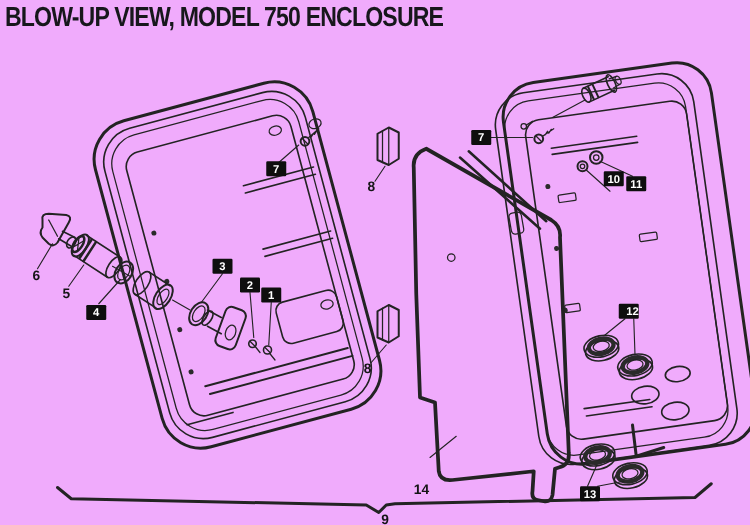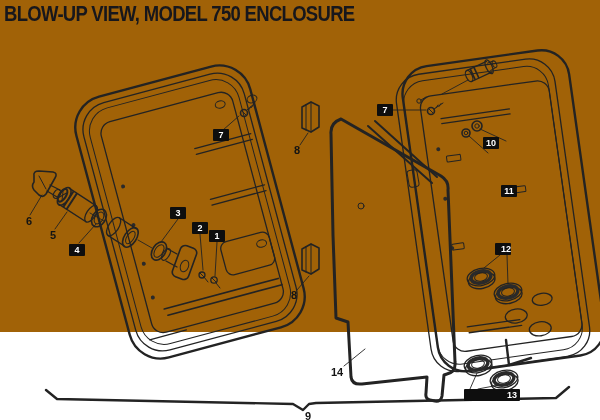--- a/index.html
+++ b/index.html
@@ -1,17 +1,17 @@
 <!DOCTYPE html>
 <html><head>
 <meta charset="utf-8">
 <style>
   html,body{margin:0;padding:0;background:#fff;}
   body{width:600px;height:420px;overflow:hidden;font-family:"Liberation Sans",sans-serif;}
-  .stage{position:relative;width:600px;height:332px;background:#a16207;}
+  .stage{position:relative;width:600px;height:420px;background:#f0abfc;}
   .title{
     position:absolute;left:4px;top:1px;
     font-size:22px;font-weight:700;color:#17171c;
     letter-spacing:-0.8px;white-space:nowrap;
     transform:scaleX(.84);transform-origin:left center;
   }
   svg.art{position:absolute;left:0;top:0;}
   svg.art *{vector-effect:none;}
   .ln{stroke:#232323;fill:none;stroke-linecap:round;stroke-linejoin:round;}
   .w3{stroke-width:3;} .w24{stroke-width:2.4;} .w2{stroke-width:2;}
@@ -224,23 +224,23 @@
   </svg>
 
   <div id="callouts">
       <div class="co-boxed" style="left: 209px; top: 230px; background: rgb(14, 14, 14);">1</div>
       <div class="co-boxed" style="left: 192px; top: 222px; background: rgb(14, 14, 14);">2</div>
       <div class="co-boxed" style="left: 170px; top: 207px; background: rgb(14, 14, 14);">3</div>
       <div class="co-boxed" style="left: 69px; top: 244px; background: rgb(14, 14, 14);">4</div>
       <div class="co-boxed" style="left: 213px; top: 129px; background: rgb(14, 14, 14);">7</div>
       <div class="co-boxed" style="left: 377px; top: 104px; background: rgb(14, 14, 14);">7</div>
       <div class="co-boxed" style="left: 483px; top: 137px; background: rgb(14, 14, 14);">10</div>
-      <div class="co-boxed" style="left: 501px; top: 141px; background: rgb(14, 14, 14); margin-top: 44px;">11</div>
+      <div class="co-boxed" style="left: 501px; top: 141px; background: rgb(14, 14, 14);">11</div>
       <div class="co-boxed" style="left: 495px; top: 243px; background: rgb(14, 14, 14); text-align: right;">12</div>
-      <div class="co-boxed" style="left: 464px; top: 389px; background: rgb(14, 14, 14); padding-left: 40px;">13</div>
+      <div class="co-boxed" style="left: 464px; top: 389px; background: rgb(14, 14, 14);">13</div>
       <div class="co-plain" style="left: 50px; top: 230px;">5</div>
       <div class="co-plain" style="left: 26px; top: 216px;">6</div>
       <div class="co-plain" style="left: 294px; top: 145px;">8</div>
       <div class="co-plain" style="left: 291px; top: 290px;">8</div>
-      <div class="co-plain" style="left: 331px; top: 367px;">14</div>
+      <div class="co-plain" style="left: 331px; top: 387px;">14</div>
       <div class="co-plain" style="left: 305px; top: 411px;">9</div>
     </div>
 </div>
 
 </body></html>

